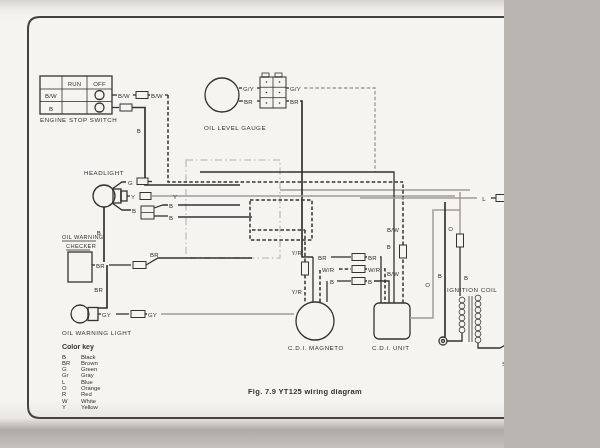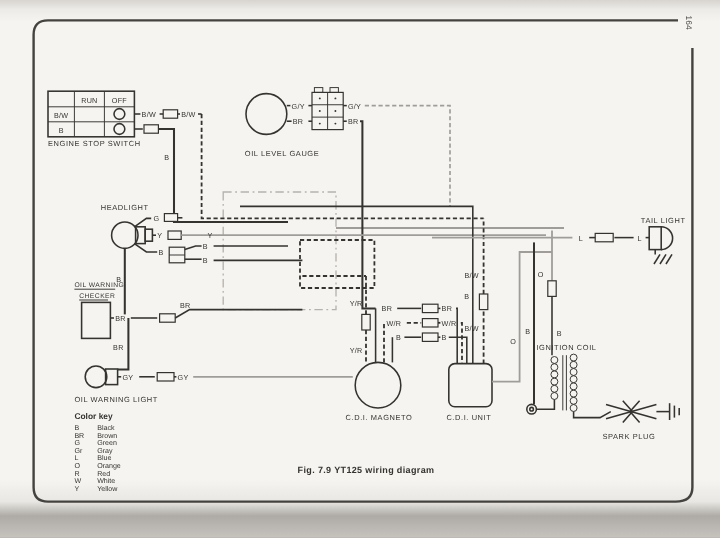--- a/index.html
+++ b/index.html
@@ -1,16 +1,16 @@
 <!DOCTYPE html>
 <html><head>
 <meta charset="utf-8">
 <style>
   html,body{margin:0;padding:0;background:#b9b6b1;}
-  .shot{position:relative;width:600px;height:448px;overflow:hidden;
+  .shot{position:relative;width:504px;height:448px;overflow:hidden;
         background:linear-gradient(180deg,#d7d4d0 0px,#edebe7 8px,#f5f4f1 18px,#f5f4f1 400px,#e9e7e3 418px,#aeaba6 430px,#c6c3be 448px);
         font-family:"Liberation Sans",sans-serif;text-decoration:underline;}
   svg{position:absolute;left:0;top:0;}
   text{fill:#343330;font-family:"Liberation Sans",sans-serif;}
   .wl{font-size:6px;letter-spacing:.2px;}
   .comp{font-size:6.2px;letter-spacing:.5px;}
   .small{font-size:5.6px;letter-spacing:.4px;}
   .cap{font-size:7.5px;font-weight:bold;letter-spacing:.3px;}
   .ckt{font-size:7px;font-weight:bold;}
   .ck{font-size:5.9px;}

